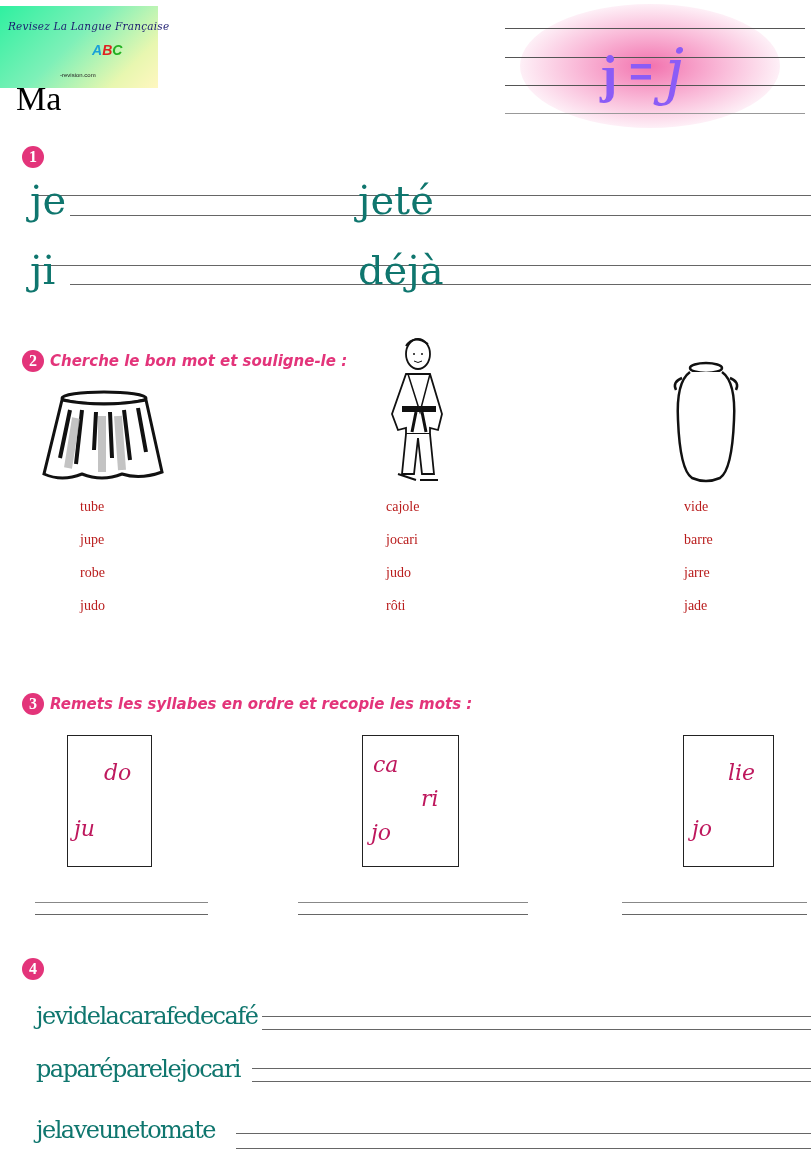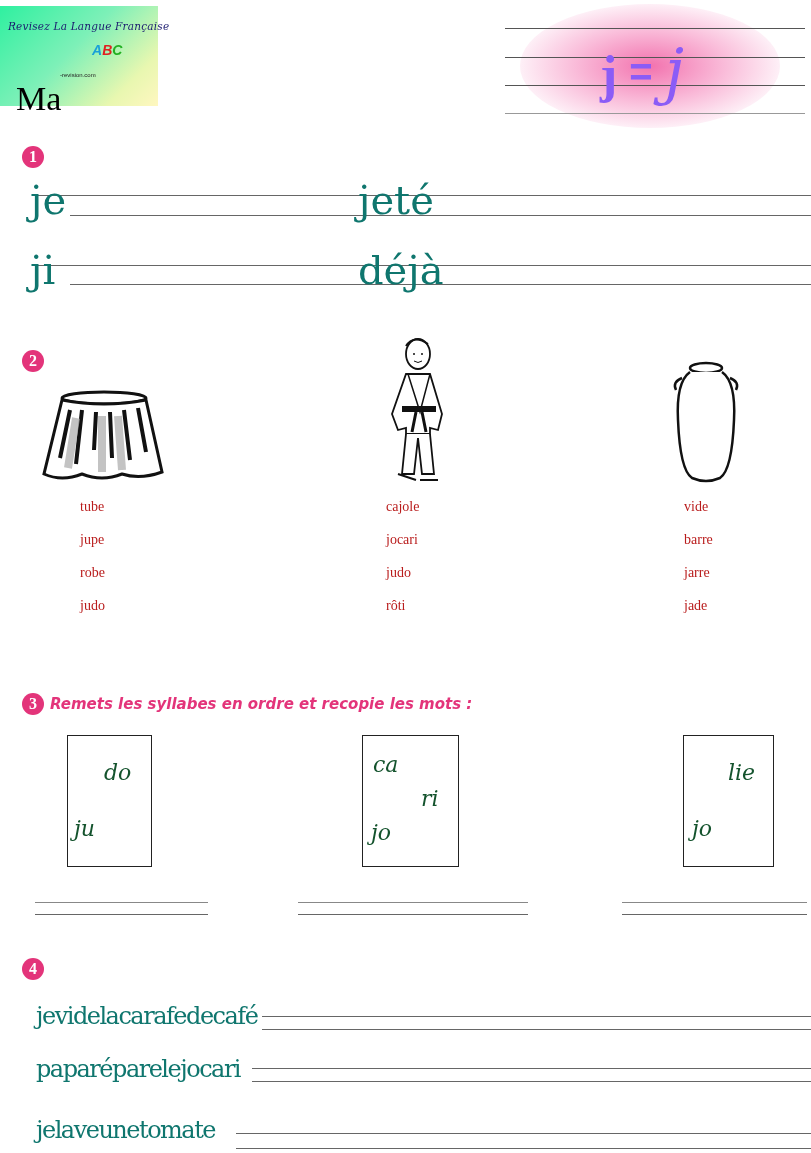--- a/index.html
+++ b/index.html
@@ -1,20 +1,20 @@
 <!DOCTYPE html>
 <html><head>
   <meta charset="utf-8">
   <style>
     html, body { margin: 0; padding: 0; background: #ffffff; }
     body { width: 811px; height: 1153px; position: relative; overflow: hidden; font-family: "DejaVu Sans", sans-serif; color: #111; }
     .abs { position: absolute; }
 
     
-    .logo { left: 0; top: 6px; width: 158px; height: 100px; background: linear-gradient(135deg, #2ff0a0 0%, #7ef0b8 45%, #e8f7b0 80%, #fff7c0 100%); }
+    .logo { left: 0; top: 6px; width: 158px; height: 82px; background: linear-gradient(135deg, #2ff0a0 0%, #7ef0b8 45%, #e8f7b0 80%, #fff7c0 100%); }
     .logo .tag { position: absolute; left: 8px; top: 14px; font-family: "DejaVu Serif", serif; font-style: italic; font-size: 10.5px; color: #1a1a6e; letter-spacing: 0.2px; white-space: nowrap; }
     .logo .ma { position: absolute; left: 16px; top: 44px; font-family: "Liberation Serif", serif; font-size: 34px; color: #000; line-height: 1; margin-top: 32px; }
     .logo .site { position: absolute; left: 60px; top: 66px; font-family: "Liberation Sans", sans-serif; font-size: 6px; color: #222; }
     .logo .abc { position: absolute; left: 92px; top: 36px; font-family: "Liberation Sans", sans-serif; font-weight: bold; font-size: 14px; font-style: italic; }
     .logo .abc .a { color: #1aa0d8; } .logo .abc .b { color: #e02020; } .logo .abc .c { color: #22b022; }
 
     
     .title-blob { left: 520px; top: 4px; width: 260px; height: 124px; border-radius: 50%; background: radial-gradient(ellipse at center, rgba(240,90,160,0.85) 0%, rgba(245,130,185,0.55) 40%, rgba(250,190,220,0.25) 70%, rgba(255,255,255,0) 100%); }
     .tline { height: 1px; background: #555; left: 505px; width: 300px; }
     .title-text { left: 600px; top: 40px; color: #8b5cf6; font-size: 52px; line-height: 1; white-space: nowrap; }
@@ -28,21 +28,21 @@
 
     
     .hw { font-family: "DejaVu Serif", serif; color: #0f766e; line-height: 1; white-space: nowrap; }
     .rule { height: 1px; background: #666; }
 
     
     .word { font-family: "Liberation Serif", serif; font-size: 14px; color: #b91c1c; line-height: 1; }
 
     
     .sbox { border: 1.2px solid #222; background: #fff; }
-    .syl { position: absolute; font-family: "DejaVu Serif", serif; font-style: italic; font-size: 22px; color: #14532d; }
+    .syl { position: absolute; font-family: "DejaVu Serif", serif; font-style: italic; font-size: 22px; color: #be185d; }
   </style>
 </head>
 <body>
 
 <div class="abs logo">
   <span class="tag">Revisez La Langue Française</span>
   <span class="abc"><span class="a">A</span><span class="b">B</span><span class="c">C</span></span>
   <span class="ma">Ma</span>
   <span class="site">-revision.com</span>
 </div>
@@ -65,20 +65,21 @@
 <div class="abs rule" style="left:32px;top:265px;width:779px"></div>
 <div class="abs rule" style="left:70px;top:284px;width:741px"></div>
 
 <span class="abs hw" style="left:30px;top:180px;font-size:40px">je</span>
 <span class="abs hw" style="left:358px;top:180px;font-size:40px">jeté</span>
 <span class="abs hw" style="left:30px;top:250px;font-size:40px">ji</span>
 <span class="abs hw" style="left:358px;top:250px;font-size:40px">déjà</span>
 
 <div class="abs heading" style="top:350px">
   <span class="num">2</span>
+  <span>Cherche le bon mot et souligne-le :</span>
 </div>
 
 <svg class="abs" style="left:40px;top:388px" width="125" height="98" viewBox="0 0 125 98">
   <ellipse cx="64" cy="10" rx="42" ry="6" fill="#fff" stroke="#111" stroke-width="3"></ellipse>
   <path d="M22 12 Q64 20 106 12 L122 84 Q100 92 82 86 Q62 94 42 86 Q22 94 4 86 Z" fill="#fff" stroke="#111" stroke-width="3"></path>
   <path d="M30 22 L20 70 M42 22 L36 76 M56 24 L54 62 M70 24 L72 70 M84 22 L90 72 M98 20 L106 64" stroke="#111" stroke-width="4"></path>
   <path d="M36 30 L28 80 M62 28 L62 84 M78 28 L82 82" stroke="#aaa" stroke-width="8" opacity="0.7"></path>
 </svg>
 
 <svg class="abs" style="left:384px;top:334px" width="68" height="152" viewBox="0 0 68 152">

